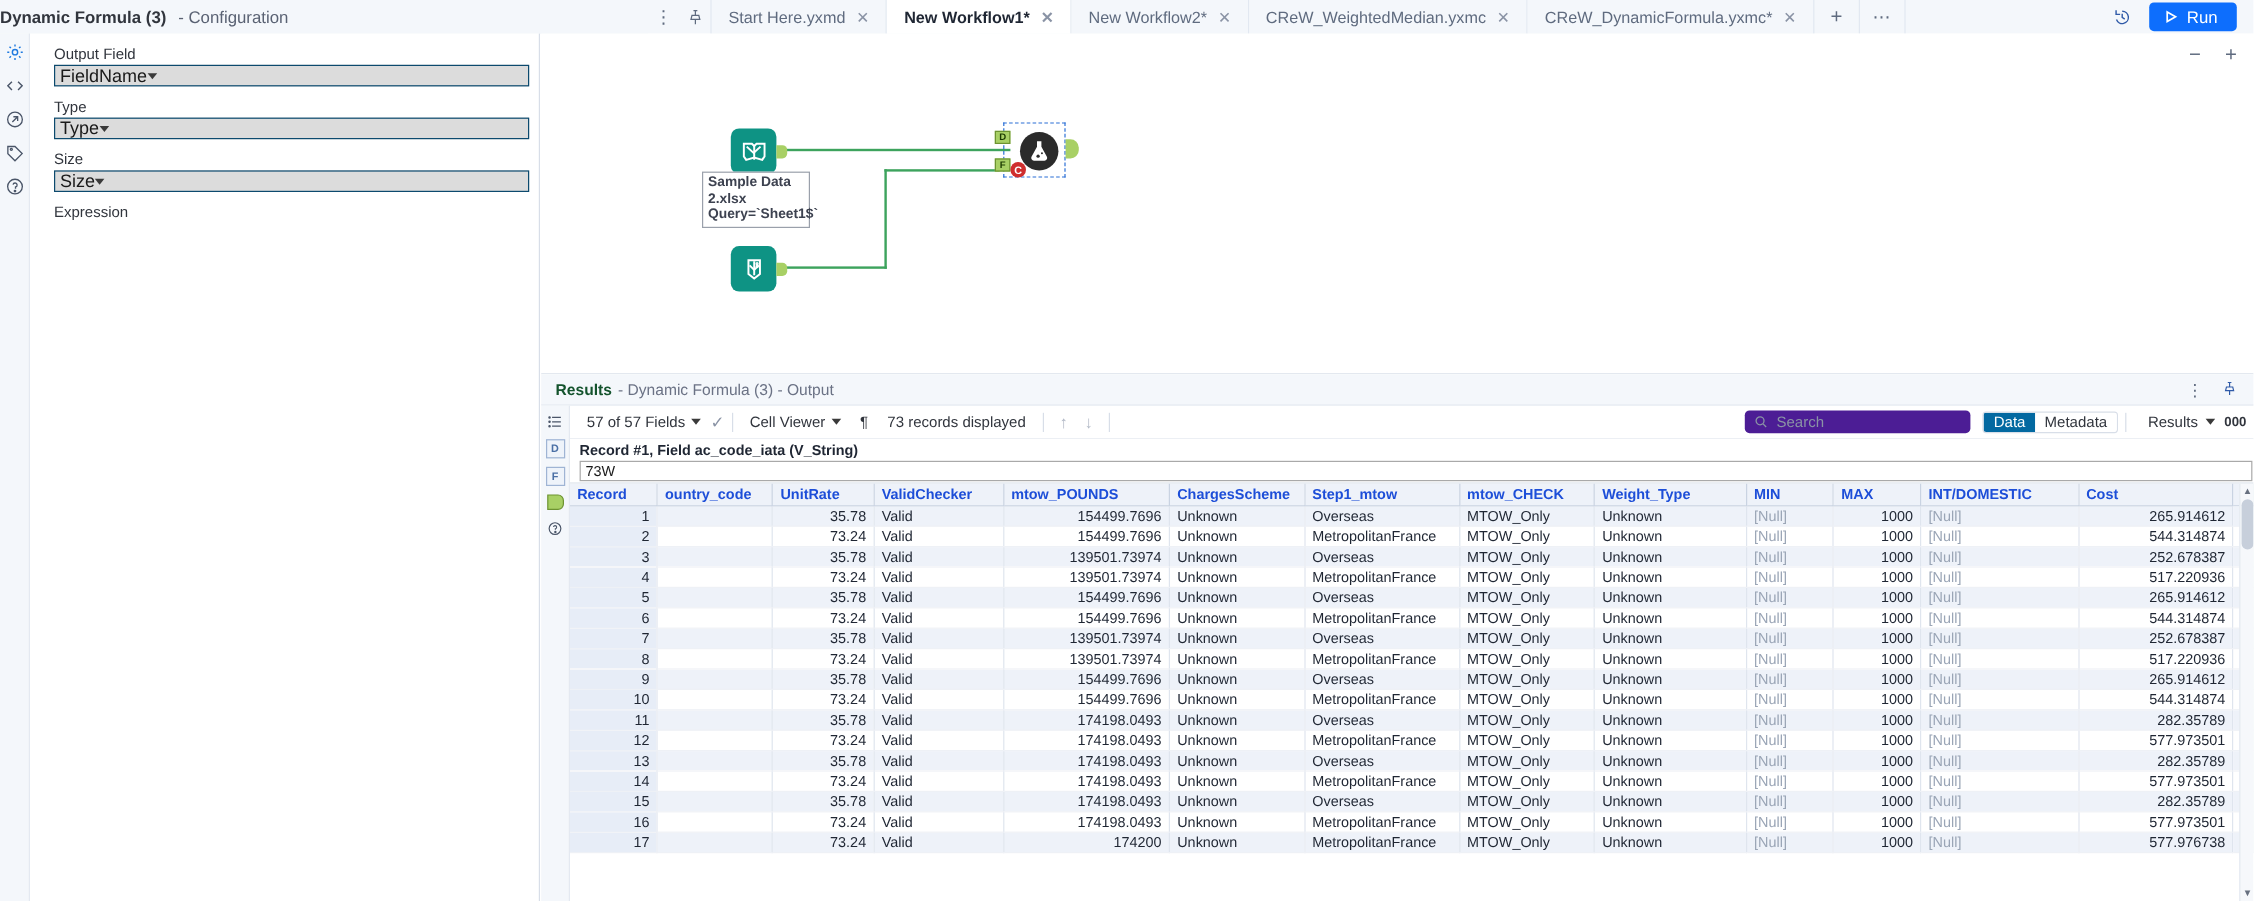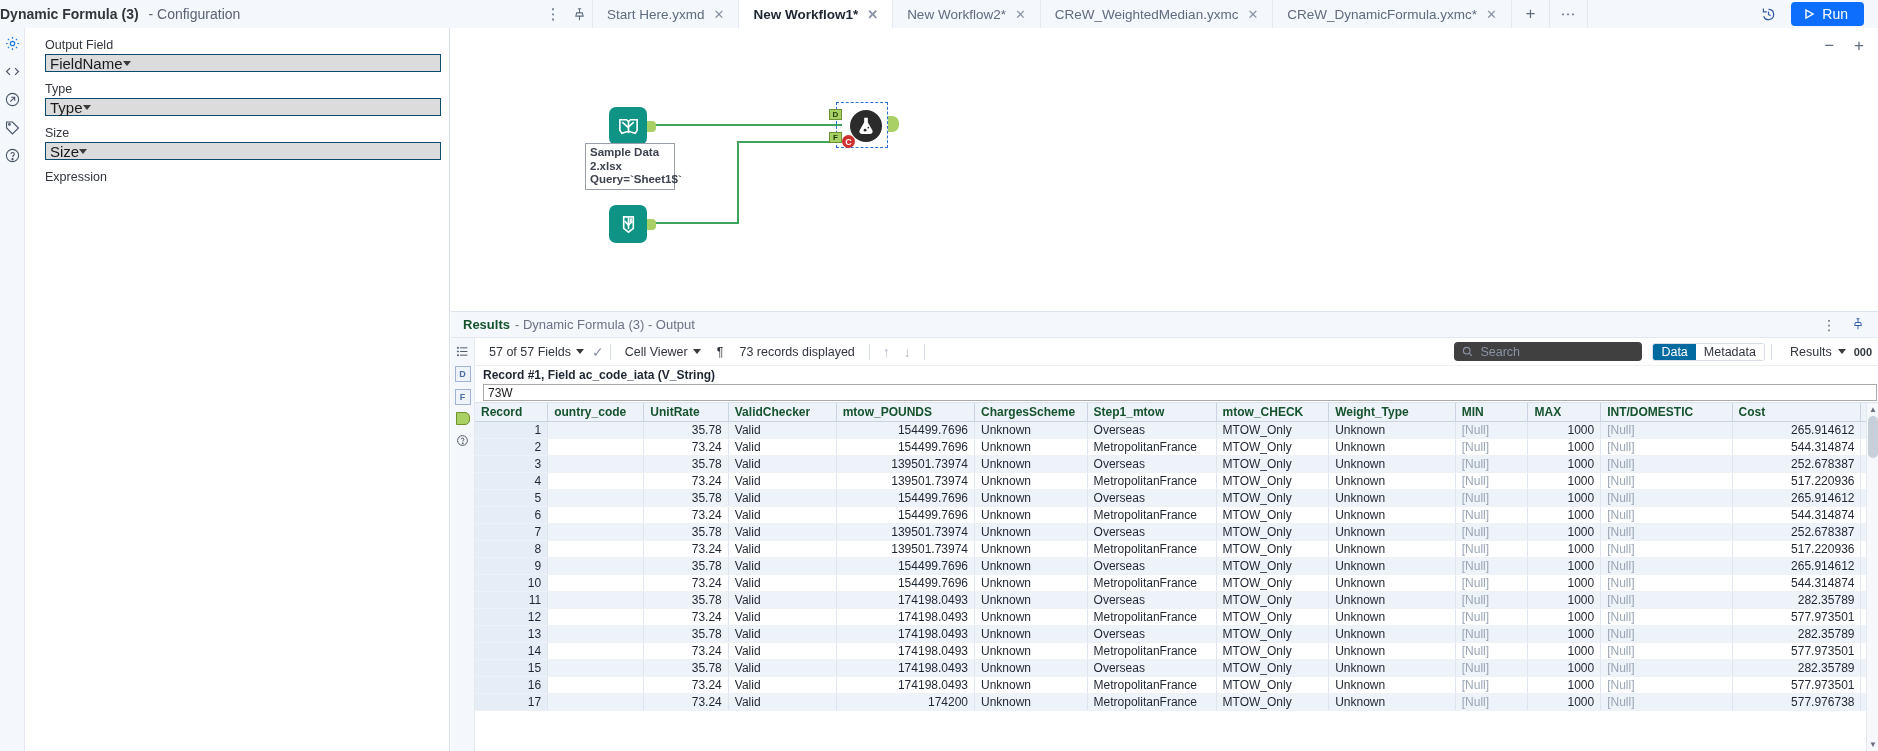--- a/index.html
+++ b/index.html
@@ -170,41 +170,41 @@
     height: 28px; display: flex; align-items: center; gap: 0;
     font-size: 12.5px; color: #31353d; padding: 0 6px;
     border-bottom: 1px solid #eceff4;
   }
   .tb-item { display: flex; align-items: center; gap: 5px; padding: 0 8px; cursor: pointer; white-space:nowrap; }
   .tb-sep { width:1px; height:16px; background:#d8dee8; margin:0 6px; }
   .check { color: #8a93a5; font-size: 14px; }
   .arrow-btn { color: #b3bac7; font-size: 14px; padding: 0 7px; cursor: pointer; }
   .searchbox {
     margin-left: auto; display: flex; align-items: center; gap: 7px;
-    background: #404040; border-radius: 4px; width: 188px; height: 19px;
+    background: #4c1d95; border-radius: 4px; width: 188px; height: 19px;
     padding: 0 8px; color: #8a93a5; font-size: 12.5px;
   }
   .seg { display:flex; margin-left: 10px; border:1px solid #d8dee8; border-radius:3px; overflow:hidden; }
   .seg div { padding: 1px 8px; font-size: 12.5px; cursor: pointer; background:#fff; color:#31353d; }
   .seg div.on { background:#0369a1; color:#fff; }
   .actions { display:flex; align-items:center; gap:6px; margin-left: 12px; font-size:12.5px; cursor:pointer; }
   .dots3 { font-weight: 700; letter-spacing: 0px; font-size: 11px; margin-left:8px; }
 
   .cellviewer { border-bottom: 1px solid #dde3ec; }
   .cv-title { font-size: 12px; font-weight: 700; color: #1f2633; padding: 2px 0 2px 8px; background:#fff; }
   .cv-value {
     font-size: 12px; color: #1a1a1a; background: #ffffff;
     border: 1px solid #a9a9a9; margin: 0 1px 1px 8px; padding: 1px 4px; height: 17px;
   }
 
   
   .grid-wrap { flex: 1; overflow: hidden; position: relative; }
   table.grid { border-collapse: collapse; width: 100%; table-layout: fixed; font-size: 12px; }
   table.grid th {
-    background: #eef2f9; color: #14532d; font-weight: 700; font-size: 12px;
+    background: #eef2f9; color: #1d4ed8; font-weight: 700; font-size: 12px;
     text-align: left; padding: 2px 6px; height: 17px;
     border-right: 1px solid #c9d3e2; border-bottom: 1px solid #c9d3e2;
     white-space: nowrap; overflow: hidden;
   }
   table.grid td {
     padding: 1px 6px; height: 15px; color: #1f2633;
     border-right: 1px solid #dfe5ee; border-bottom: 1px solid #eef1f6;
     white-space: nowrap; overflow: hidden; font-size: 12px;
   }
   table.grid td.num { text-align: right; }

